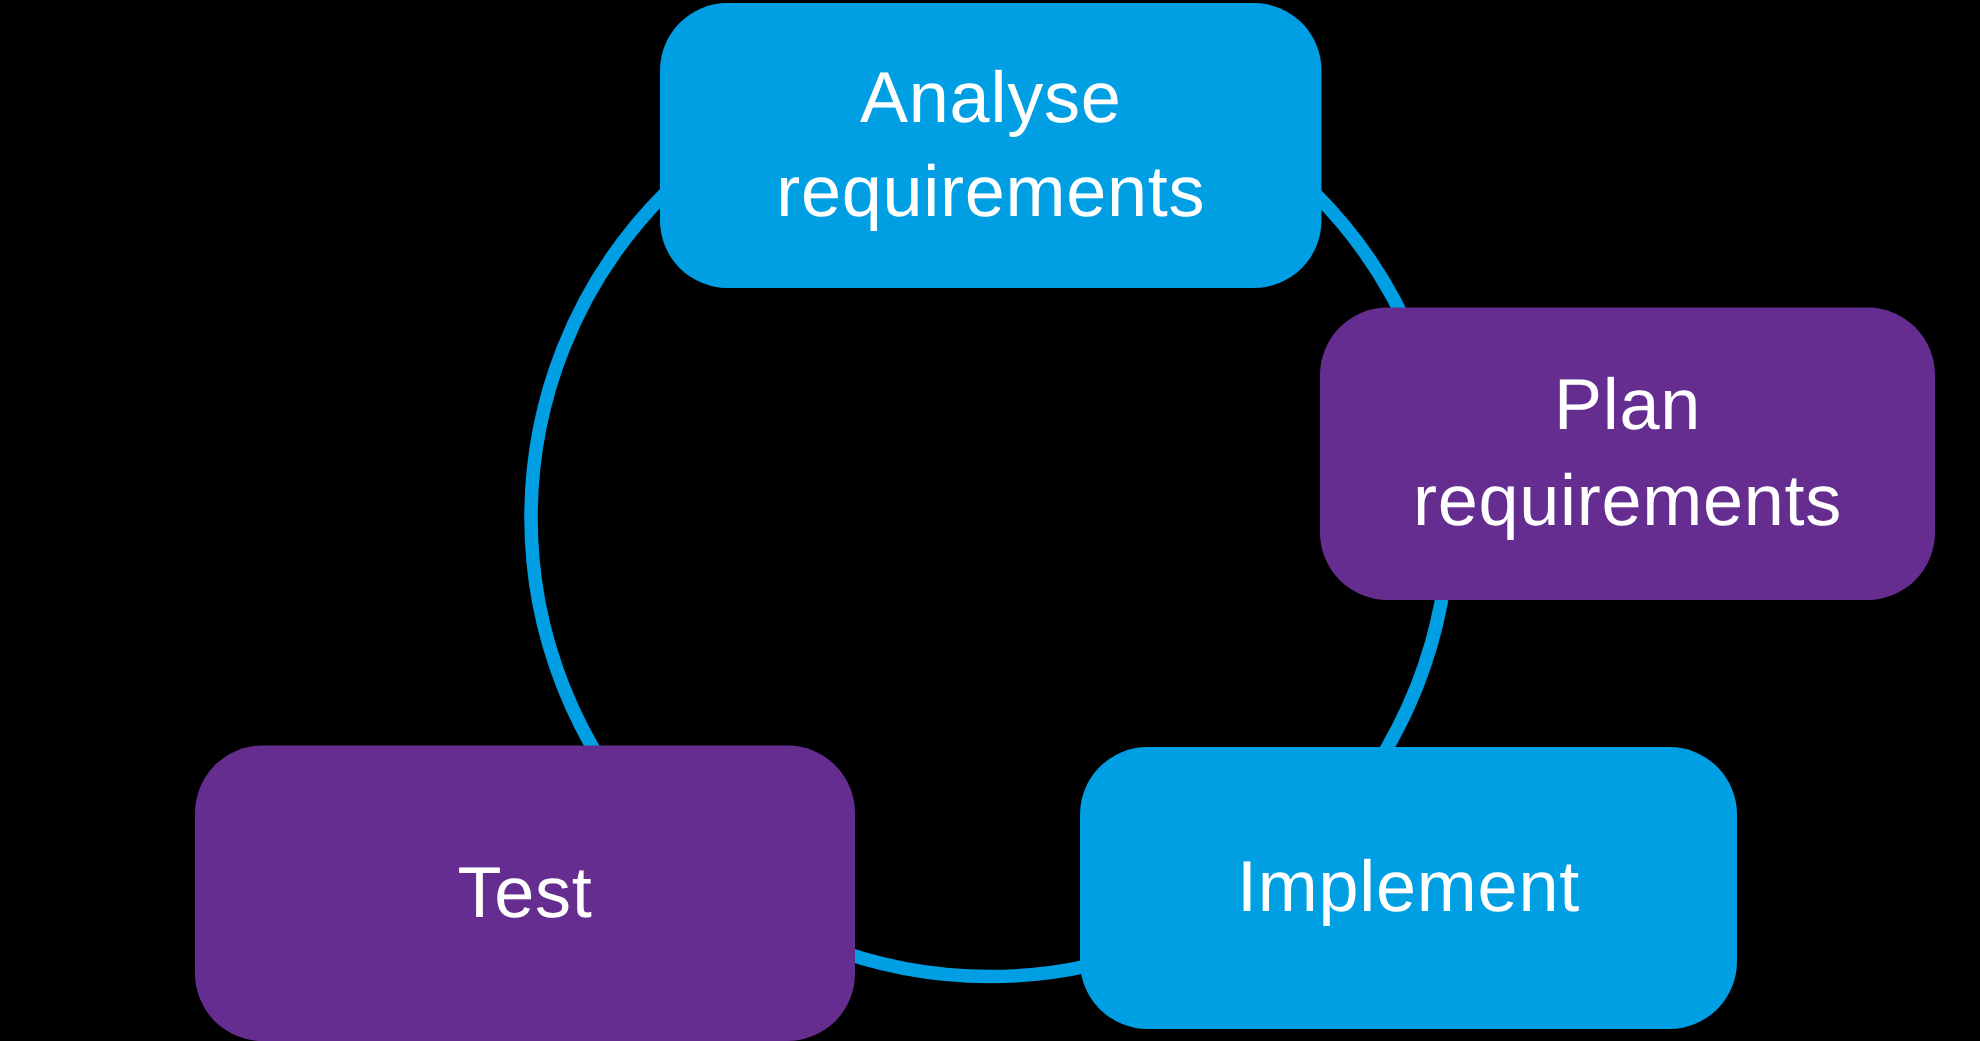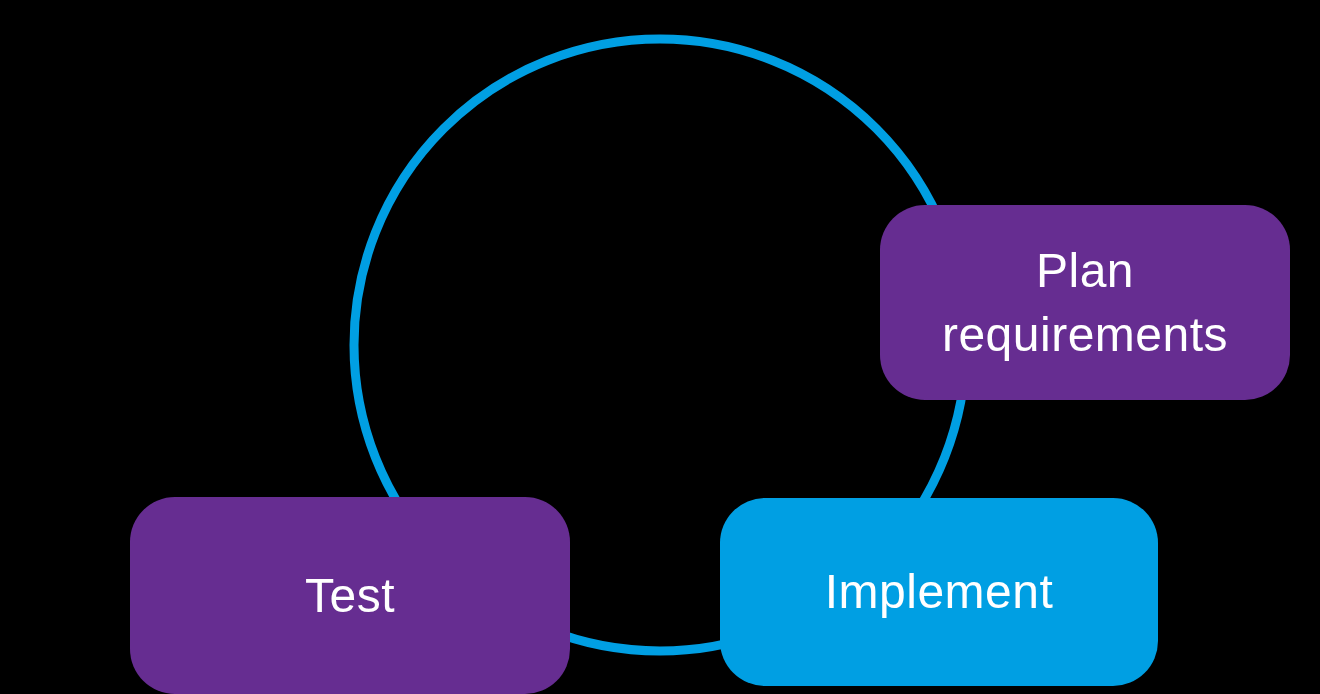--- a/index.html
+++ b/index.html
@@ -47,20 +47,23 @@
 </style>
 </head>
 <body>
 
 <div class="canvas">
 
   <svg class="ring-svg" viewBox="0 0 1320 694">
     <circle cx="660" cy="345" r="306" fill="none" stroke-width="9" stroke="#009FE3"></circle>
   </svg>
 
+  <div class="node node-analyse" style="background-color: rgb(0, 159, 227);">
+    <span style="color: rgb(255, 255, 255);">Analyse requirements</span>
+  </div>
 
   <div class="node node-plan" style="background-color: rgb(102, 45, 145);">
     <span style="color: rgb(255, 255, 255);">Plan requirements</span>
   </div>
 
   <div class="node node-implement" style="background-color: rgb(0, 159, 227);">
     <span style="color: rgb(255, 255, 255);">Implement</span>
   </div>
 
   <div class="node node-test" style="background-color: rgb(102, 45, 145);">

